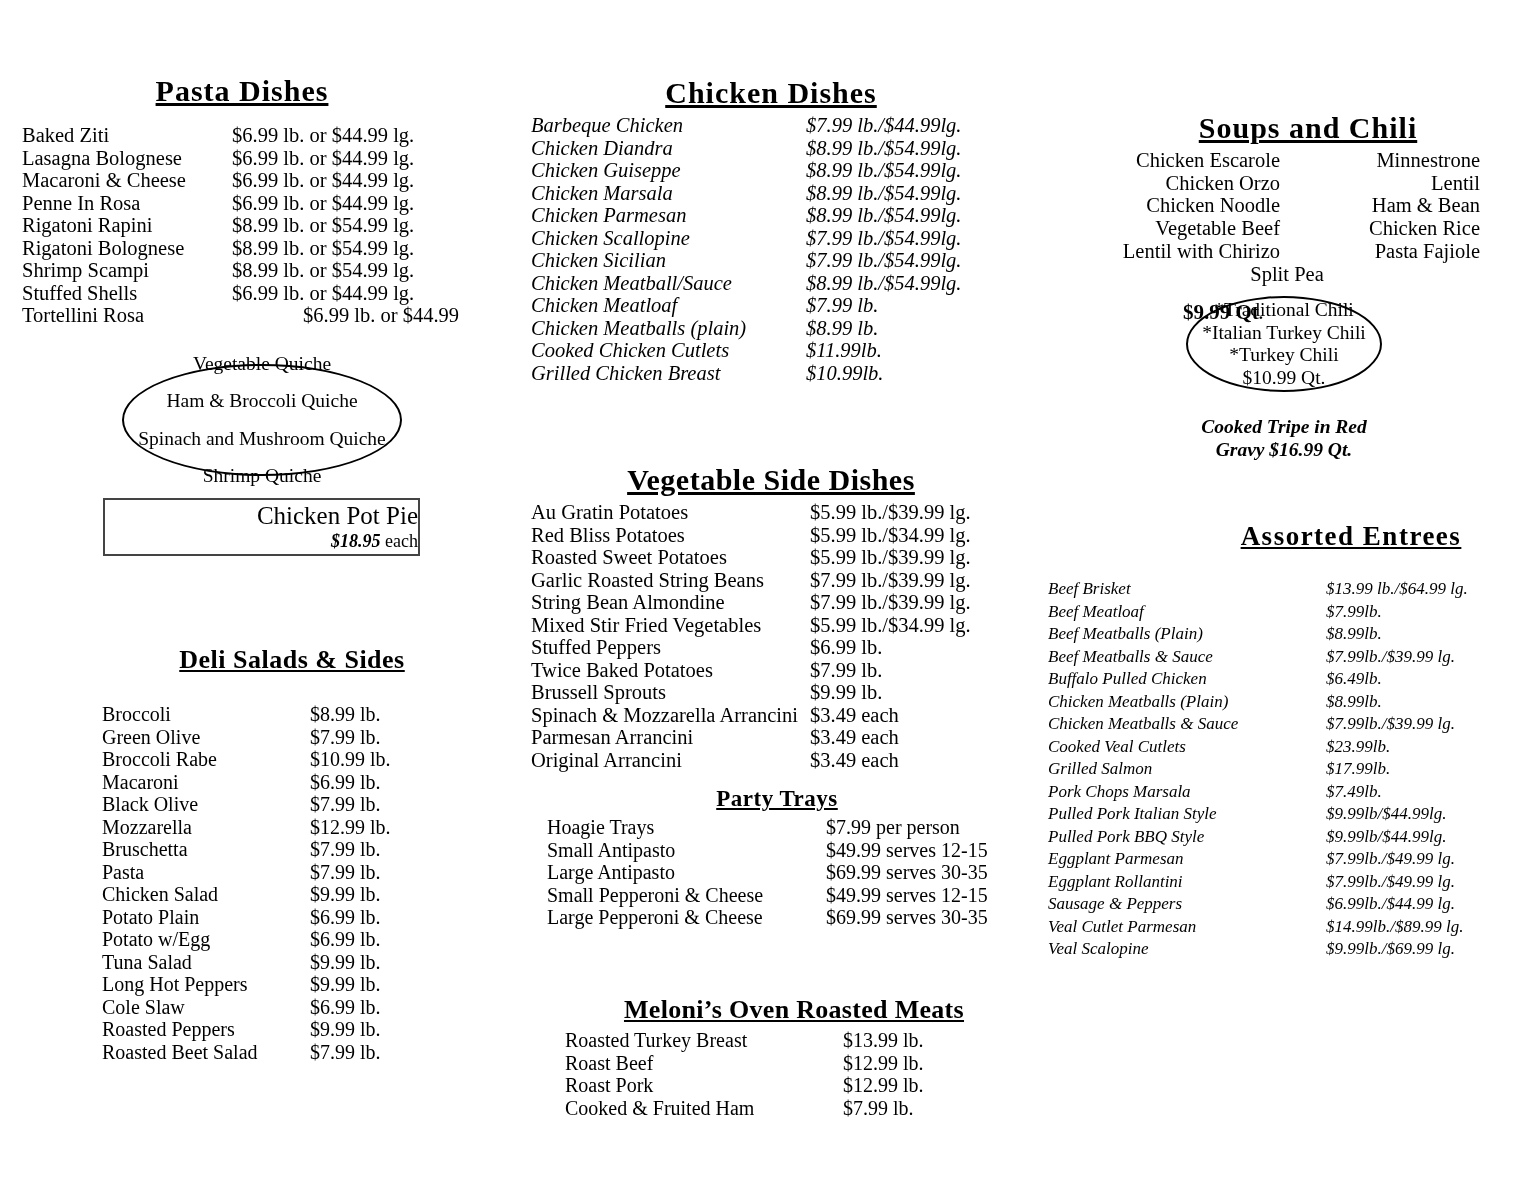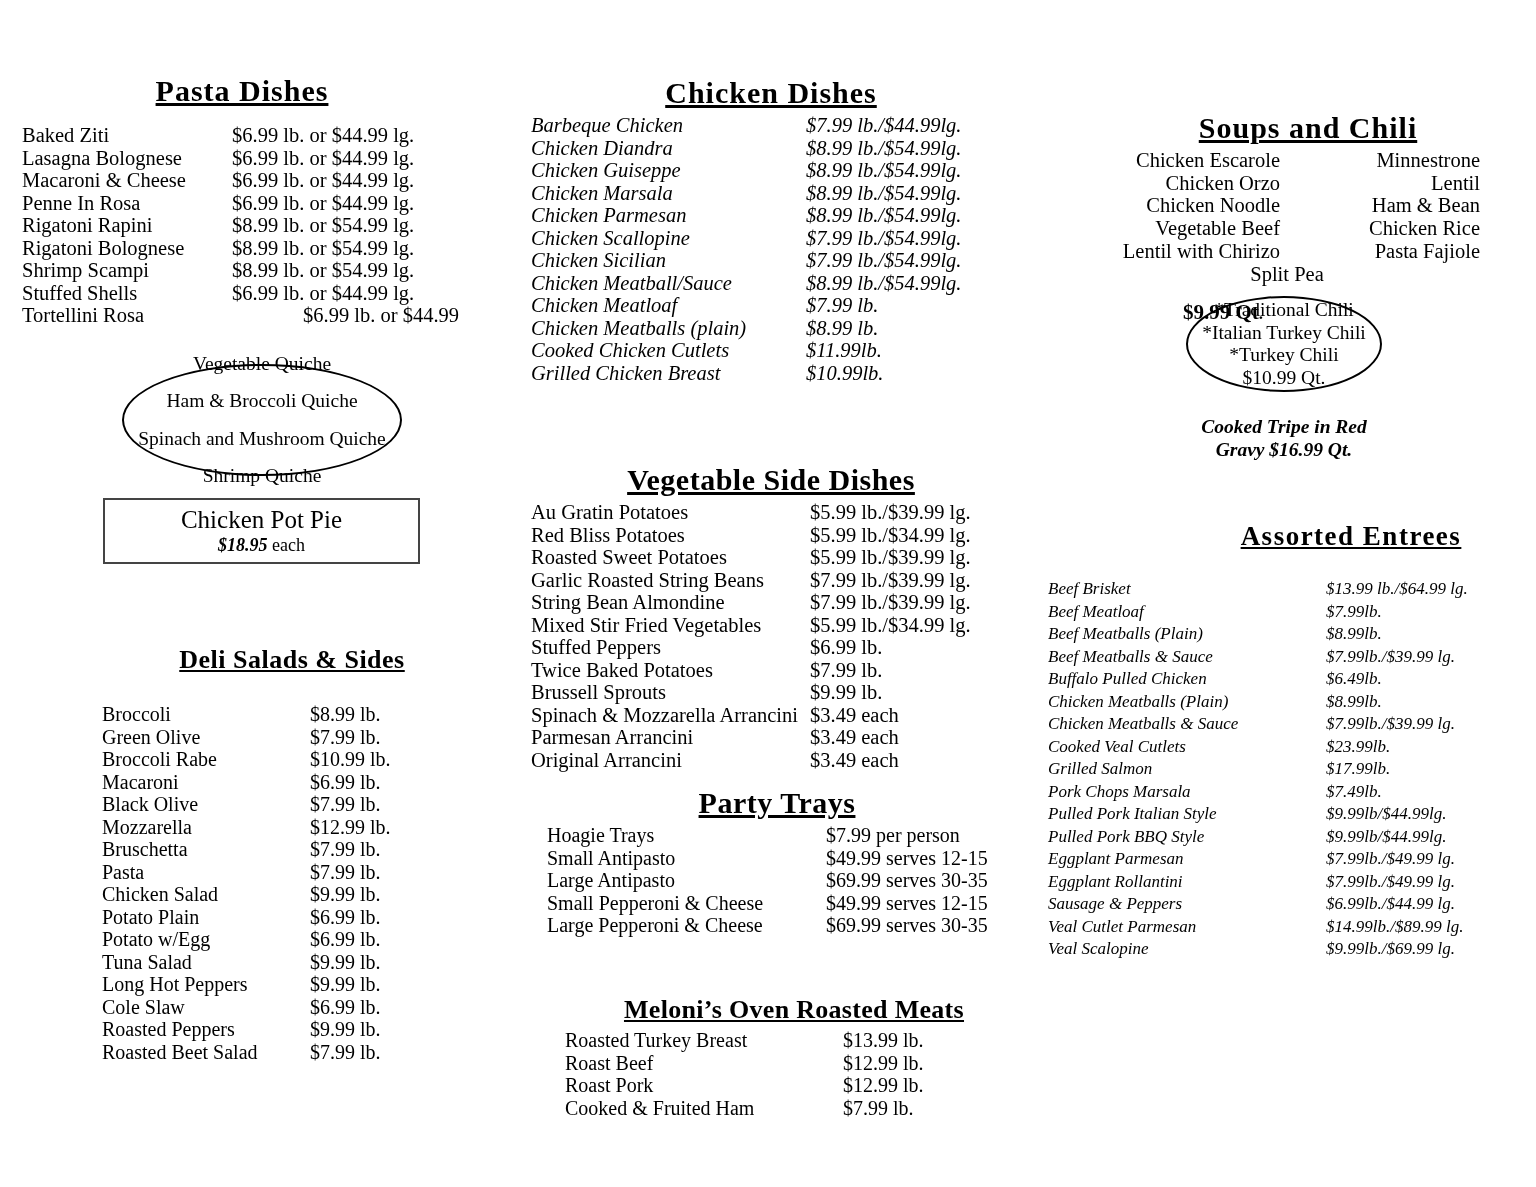--- a/index.html
+++ b/index.html
@@ -28,21 +28,21 @@
     font-weight: bold;
     text-align: center;
     text-decoration: underline;
     white-space: nowrap;
   }
   .t-pasta      { font-size: 30px; letter-spacing: 1px; }
   .t-chicken    { font-size: 30px; letter-spacing: 1px; }
   .t-soups      { font-size: 30px; letter-spacing: 1px; }
   .t-veg        { font-size: 30px; letter-spacing: 0.5px; }
   .t-deli       { font-size: 26px; letter-spacing: 0.5px; }
-  .t-party      { font-size: 30px; letter-spacing: 0.5px; }
+  .t-party      { font-size: 23px; letter-spacing: 0.5px; }
   .t-meloni     { font-size: 26px; letter-spacing: 0.3px; }
   .t-assorted   { font-size: 27px; letter-spacing: 1.5px; }
 
   .rows { position: relative; }
   .row {
     display: flex;
     white-space: nowrap;
     line-height: 22.5px;
   }
   .row .nm { display: block; }
@@ -172,21 +172,21 @@
       </div>
   </div>
 
   <div class="ellipse quiche-ellipse" style="left:122px; top:364px; width:280px; height:112px;gap:15px;">
     <div>Vegetable Quiche</div>
     <div>Ham &amp; Broccoli Quiche</div>
     <div>Spinach and Mushroom Quiche</div>
     <div>Shrimp Quiche</div>
   </div>
 
-  <div class="potpie-box" style="left:103px; top:498px; width:317px; height:66px;">
+  <div class="potpie-box" style="left:103px; top:498px; width:317px; height:58px;align-items:flex-end;">
     <div class="potpie-name">Chicken Pot Pie</div>
     <div class="potpie-price"><b>$18.95</b><span> each</span></div>
   </div>
 
   <div class="sec" style="left:102px; top:645px; width:380px;">
     <div class="sec-title t-deli">Deli Salads &amp; Sides</div>
     <div class="rows deli-rows" id="deli-rows" style="margin-top:28px;">
         <div class="row">
           <span class="nm">Broccoli</span>
           <span class="pr">$8.99 lb.</span>

